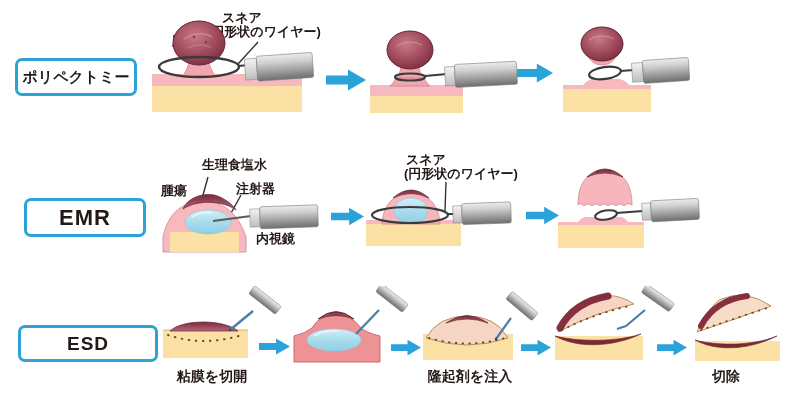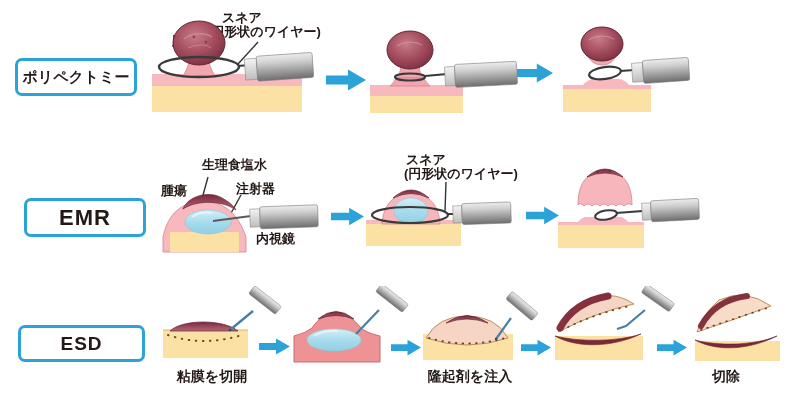--- a/index.html
+++ b/index.html
@@ -57,21 +57,21 @@
       </linearGradient>
     </defs>
   </svg>
 
   <div class="procbox" style="left:15px;top:58px;width:122px;height:38px;font-size:15px">
     <span>ポリペクトミー</span>
   </div>
   <div class="procbox" style="left:24px;top:198px;width:122px;height:39px;font-size:22px;letter-spacing:1px">
     <span>EMR</span>
   </div>
-  <div class="procbox" style="left:18px;top:325px;width:127px;height:37px;font-size:19px;letter-spacing:1px">
+  <div class="procbox" style="left:18px;top:325px;width:140px;height:37px;font-size:19px;letter-spacing:1px">
     <span>ESD</span>
   </div>
 
   <span class="lbl" style="left:172px;top:34px">腫瘍</span>
   <span class="lbl" style="left:222px;top:11px">スネア</span>
   <span class="lbl" style="left:207px;top:25px">(円形状のワイヤー)</span>
   <span class="lbl" style="left:258px;top:84px">内視鏡</span>
 
   <svg class="ill" style="left:150px;top:15px" width="165" height="100" viewBox="0 0 165 100">
     <line x1="108" y1="27" x2="88" y2="49" stroke="#333" stroke-width="1.4"></line>

